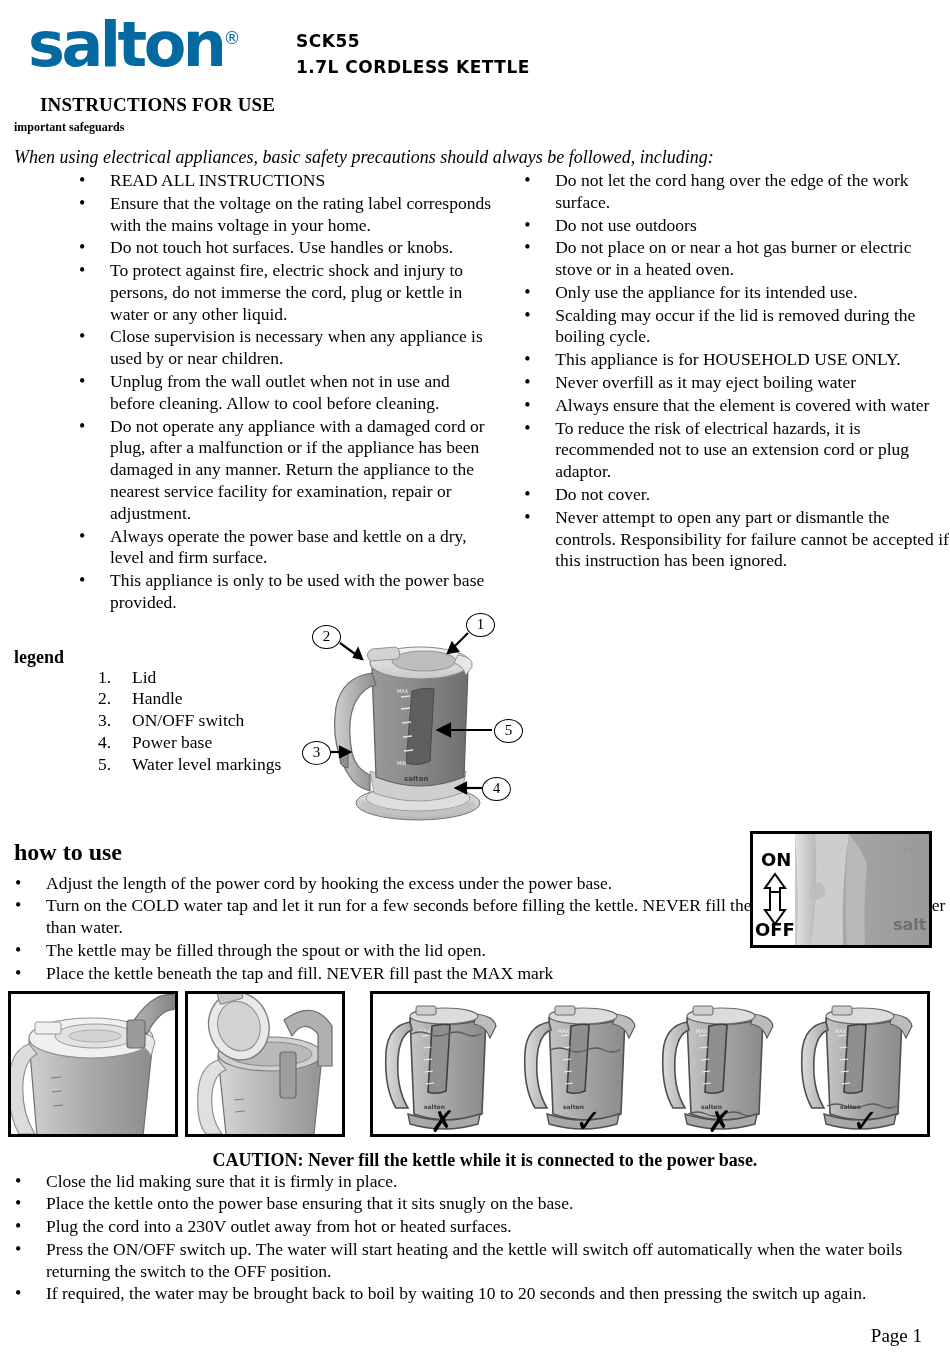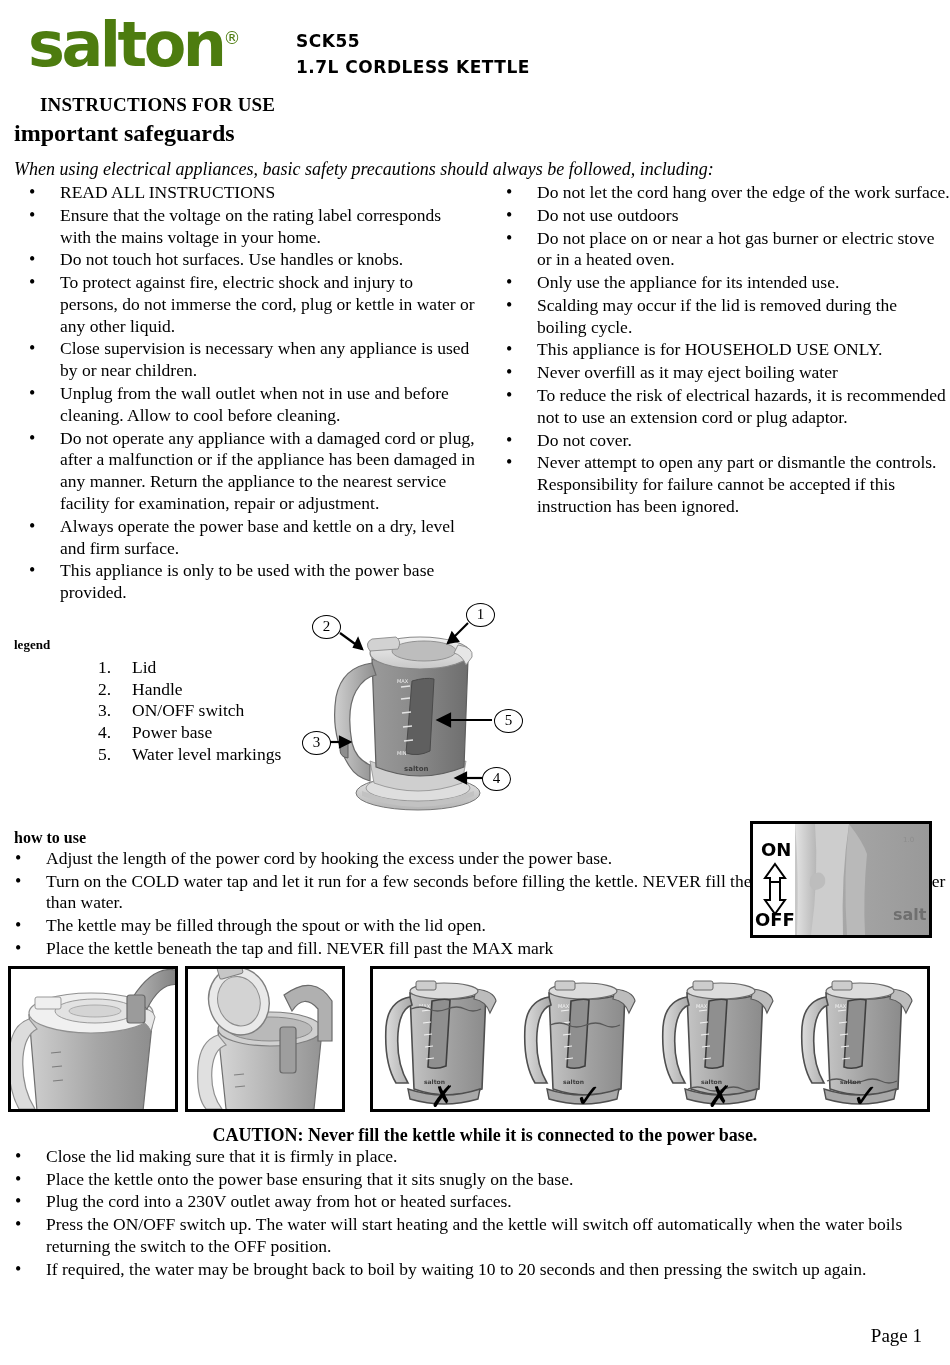--- a/index.html
+++ b/index.html
@@ -9,68 +9,68 @@
     color:#000;overflow:hidden;position:relative;
   }
   .page{position:relative;width:950px;height:1365px;padding:0;box-sizing:border-box;}
 
   
   .header{position:relative;height:92px;}
   .logo{
     position:absolute;left:28px;top:14px;
     font-family:"DejaVu Sans", sans-serif;
     font-weight:bold;font-size:62px;letter-spacing:-3.5px;
-    line-height:1;color:#4d7c0f;
+    line-height:1;color:#0369a1;
   }
   .logo .reg{font-size:17px;vertical-align:22px;letter-spacing:0;font-weight:normal;}
   .model{
     position:absolute;left:296px;top:28px;
     font-family:"DejaVu Sans", sans-serif;
     font-weight:bold;font-size:17px;letter-spacing:0.5px;line-height:1.55;
   }
   .instr-title{
     text-align:left;font-weight:bold;font-size:19px;
     margin:2px 0 4px 0;padding-left:40px;letter-spacing:0.2px;
   }
 
   
-  .sec-head{font-weight:bold;font-size:24px;margin:0 0 1px 14px;}
+  .sec-head{font-weight:bold;font-size:12px;margin:0 0 1px 14px;}
   .lead-in{font-style:italic;font-size:18px;margin:12px 0 2px 14px;}
 
   
   .cols{display:flex;align-items:flex-start;}
   .col{width:475px;box-sizing:border-box;}
-  .col.left{padding-left:14px;}
+  .col.left{padding-left:28px;margin-left:36px;}
   .col.right{padding-left:16px;}
   ul.bl{list-style:none;margin:0;padding:0;}
   ul.bl li{
     position:relative;padding-left:46px;font-size:17.5px;line-height:1.245;
     margin-bottom:1px;
   }
   ul.bl li::before{
     content:"\2022";position:absolute;left:15px;top:-1px;font-size:18px;
   }
 
   
   .midzone{position:relative;height:218px;margin-top:4px;}
-  .legend-head{position:absolute;left:14px;top:28px;font-weight:bold;font-size:13px;}
+  .legend-head{position:absolute;left:14px;top:28px;font-weight:bold;font-size:18px;}
   ol.legend{
     position:absolute;left:48px;top:48px;margin:0;padding:0 0 0 28px;
     font-size:17.5px;line-height:1.245;
   }
   ol.legend li{padding-left:22px;}
 
   .diagram{position:absolute;left:300px;top:-8px;width:250px;height:220px;}
   .callout{
     position:absolute;width:27px;height:22px;border:1.6px solid #000;border-radius:50%;
     font-size:15px;text-align:center;line-height:20px;background:#fff;
   }
 
   
-  .how-head{font-weight:bold;font-size:16px;margin:2px 0 1px 14px;}
+  .how-head{font-weight:bold;font-size:24px;margin:2px 0 7px 14px;}
   .how-list li{font-size:17.5px;line-height:1.26;}
   .howrow{position:relative;}
 
   .onoff-box{
     position:absolute;right:18px;top:-8px;width:176px;height:111px;
     border:3px solid #000;background:#fff;overflow:hidden;
   }
 
   
   .strip{position:relative;margin:6px 0 0 0;height:152px;}
@@ -126,20 +126,21 @@
     </div>
     <div class="col right">
       <ul class="bl" id="sg-right">
           <li>Do not let the cord hang over the edge of the work surface.</li>
           <li>Do not use outdoors</li>
           <li>Do not place on or near a hot gas burner or electric stove or in a heated oven.</li>
           <li>Only use the appliance for its intended use.</li>
           <li>Scalding may occur if the lid is removed during the boiling cycle.</li>
           <li>This appliance is for HOUSEHOLD USE ONLY.</li>
           <li>Never overfill as it may eject boiling water</li>
+          <li>Always ensure that the element is covered with water</li>
           <li>To reduce the risk of electrical hazards, it is recommended not to use an extension cord or plug adaptor.</li>
           <li>Do not cover.</li>
           <li>Never attempt to open any part or dismantle the controls. Responsibility for failure cannot be accepted if this instruction has been ignored.</li>
         </ul>
     </div>
   </div>
 
   <div class="midzone">
     <div class="legend-head">legend</div>
     <ol class="legend" id="legend-list" style="list-style: none;">

